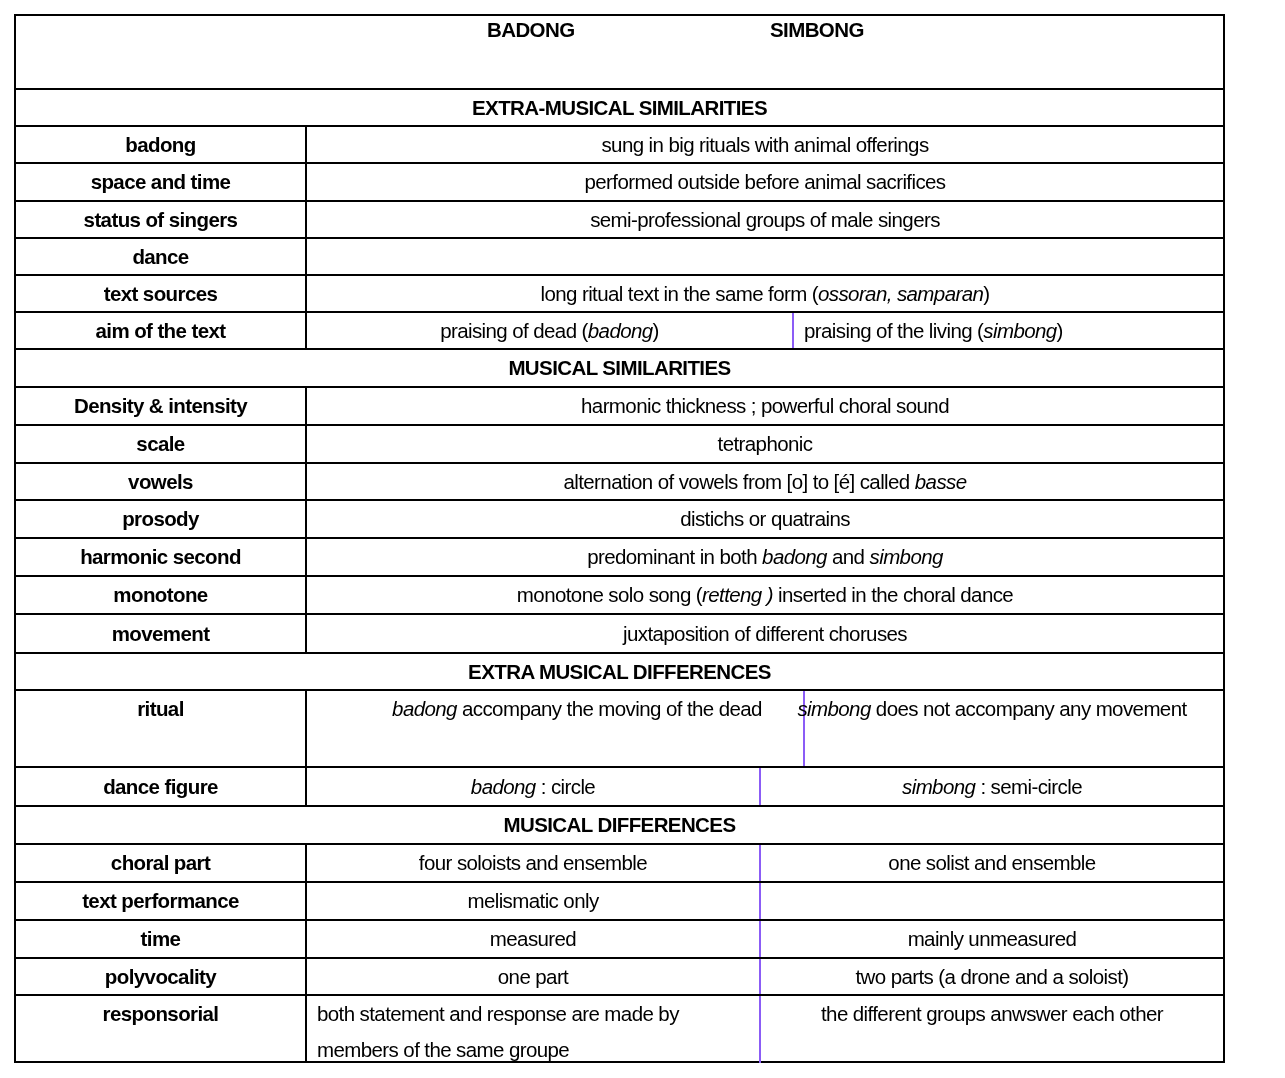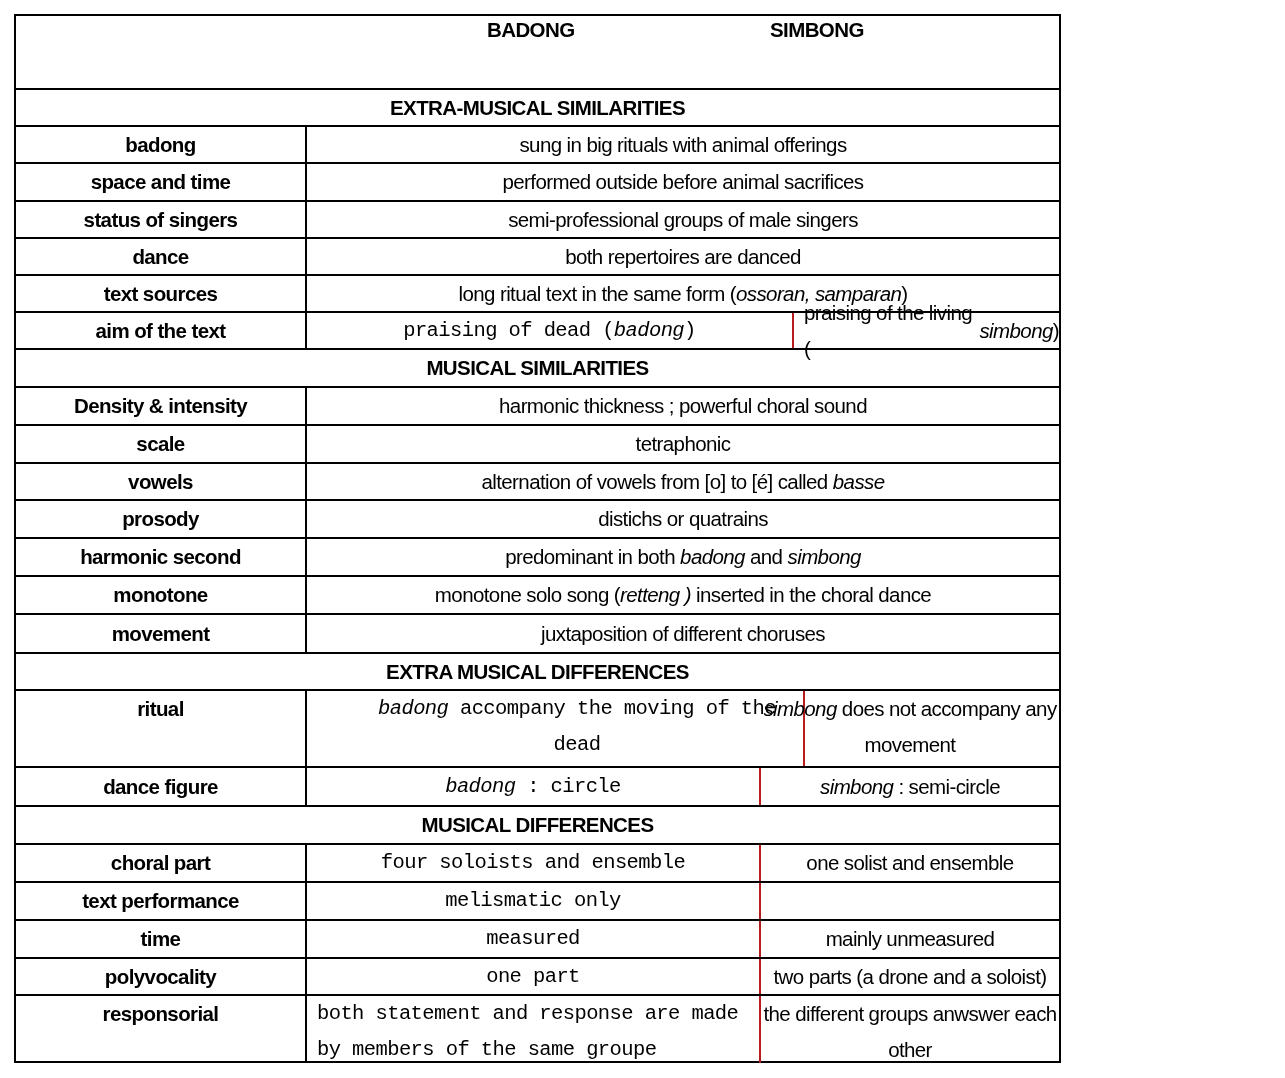--- a/index.html
+++ b/index.html
@@ -1,27 +1,27 @@
 <!DOCTYPE html>
 <html><head>
   <meta charset="utf-8">
   <style>
     html, body { margin: 0; padding: 0; background: #ffffff; }
     body { width: 1285px; height: 1078px; position: relative; overflow: hidden;
            font-family: "Liberation Sans", sans-serif; color: #000; }
-    #tbl { position: absolute; left: 14px; top: 14px; width: 1047px; height: 1049px;
+    #tbl { position: absolute; left: 14px; top: 14px; width: 1211px; height: 1049px;
            border: 2px solid #000; box-sizing: border-box; }
     .row { position: absolute; left: 0; right: 0; border-bottom: 2px solid #000; box-sizing: border-box; }
     .row.last { border-bottom: none; }
     .cell { position: absolute; top: 0; bottom: 0; box-sizing: border-box; display: flex;
             align-items: center; justify-content: center; font-size: 20.5px; letter-spacing: -0.6px;
             line-height: 36px; text-align: center; }
     .cell.label { left: 0; width: 291px; font-weight: bold; border-right: 2px solid #000; }
     .cell.value { left: 291px; right: 0; }
-    .cell.half-a { border-right: 2px solid #b91c1c; font-family: Liberation Mono, monospace; }
+    .cell.half-a { border-right: 2px solid #8b5cf6; }
     .cell.top { align-items: flex-start; padding-top: 0; }
     .cell.left { justify-content: flex-start; padding-left: 10px; text-align: left; }
     .section { font-weight: bold; left: 0; right: 0; }
     .hdr { position: absolute; top: 0; font-weight: bold; font-size: 20.5px; letter-spacing: -0.6px; }
     i { font-style: italic; }
   </style>
 </head>
 <body>
 
 <div id="tbl">
@@ -45,21 +45,20 @@
     <div class="cell value">performed outside before animal sacrifices</div>
   </div>
 
   <div class="row" style="top:186px;height:37px;">
     <div class="cell label">status of singers</div>
     <div class="cell value">semi-professional groups of male singers</div>
   </div>
 
   <div class="row" style="top:223px;height:37px;">
     <div class="cell label">dance</div>
-    <div class="cell value">both repertoires are danced</div>
   </div>
 
   <div class="row" style="top:260px;height:37px;">
     <div class="cell label">text sources</div>
     <div class="cell value">
       <span>long ritual text in the same form (</span>
         <i>ossoran, samparan</i>
         <span>)</span>
     </div>
   </div>

